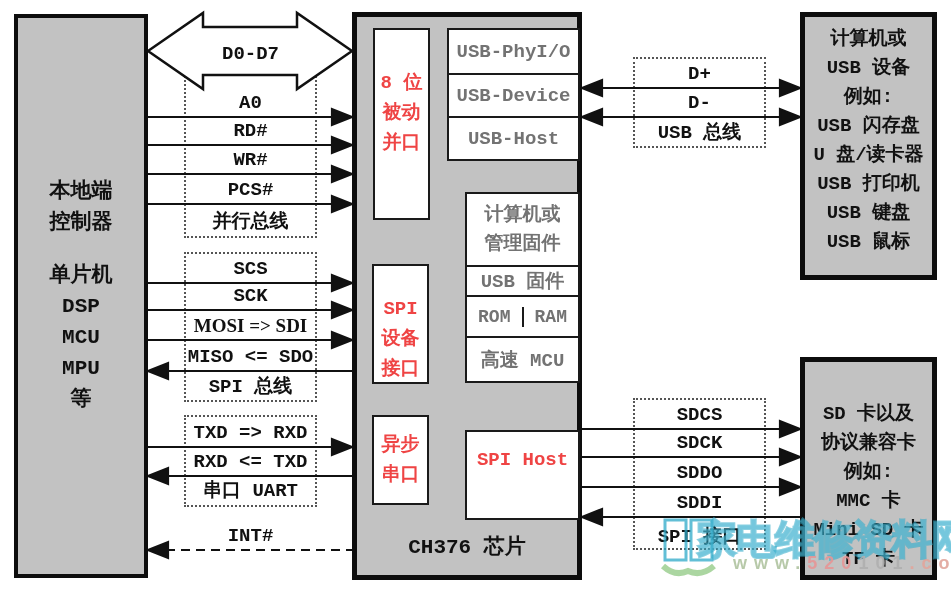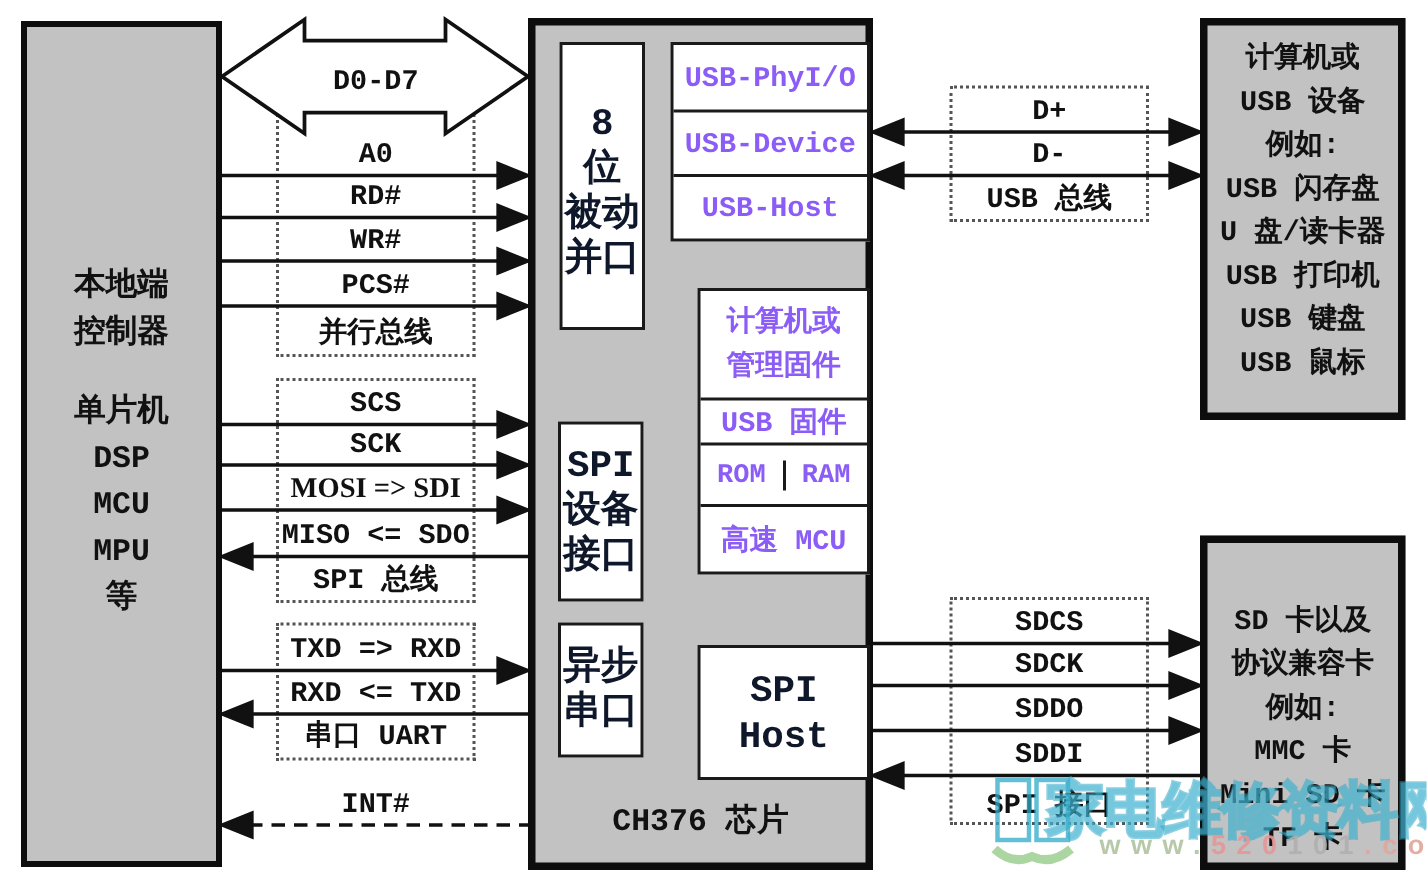--- a/index.html
+++ b/index.html
@@ -3,41 +3,41 @@
 <meta charset="utf-8">
 <style>
   * { margin:0; padding:0; box-sizing:border-box; }
   body { background:#ffffff; font-family:"Liberation Mono","DejaVu Sans Mono",monospace; }
   #canvas { position:relative; width:951px; height:594px; background:#ffffff; overflow:hidden; }
 
   .graybox { position:absolute; background:#c2c2c2; border:4px solid #0d0d0d; z-index:2; }
   .graybox.thick { border-width:5px; }
 
   .wbox { position:absolute; background:#ffffff; border:2px solid #1a1a1a; z-index:3;
-          text-align:center; font-weight:bold; font-size:25px; color:#0f172a; }
+          text-align:center; font-weight:bold; font-size:19px; color:#ef4444; }
 
   .dotbox { position:absolute; border:2px dotted #555; z-index:1; }
 
   svg.wires { position:absolute; left:0; top:0; z-index:2; }
 
   .sig { position:absolute; width:133px; text-align:center; font-weight:bold; font-size:19px;
          color:#111; z-index:4; white-space:nowrap; line-height:24px; }
 
   .leftlines { position:absolute; left:14px; top:176px; width:134px; z-index:3; }
   .leftlines div { line-height:31px; font-size:21px; font-weight:bold; text-align:center; color:#111; }
   .leftlines .spacer { height:22px; }
 
   .hostlines { position:absolute; left:805px; top:25px; width:127px; z-index:3; }
   .hostlines div { line-height:29px; font-size:19px; font-weight:bold; text-align:center; color:#111; white-space:nowrap; }
 
   .sdlines { position:absolute; left:805px; top:400px; width:127px; z-index:3; }
   .sdlines div { line-height:29px; font-size:19px; font-weight:bold; text-align:center; color:#111; white-space:nowrap; }
 
   .stack { position:absolute; border:2px solid #1a1a1a; background:#ffffff; z-index:3; }
-  .stack .row { text-align:center; font-weight:bold; font-size:19px; color:#8b5cf6;
+  .stack .row { text-align:center; font-weight:bold; font-size:19px; color:#737373;
                 display:flex; align-items:center; justify-content:center; }
   .stack .row + .row { border-top:2px solid #1a1a1a; }
   .romram { display:flex; }
   .romram .cell { flex:1; display:flex; align-items:center; justify-content:center;
                   font-weight:bold; font-size:18px; }
   .romram .cell + .cell { border-left:2px solid #1a1a1a; }
 
   .chiplabel { position:absolute; left:352px; top:532px; width:230px; text-align:center;
                font-size:21px; font-weight:bold; color:#111; z-index:3; }
 
@@ -156,21 +156,21 @@
       <div>管理固件</div>
     </div>
     <div class="row" style="height:30px;">USB 固件</div>
     <div class="row romram" style="height:41px; padding:0;">
       <div class="cell">ROM</div>
       <div class="cell">RAM</div>
     </div>
     <div class="row" style="height:45px;">高速 MCU</div>
   </div>
 
-  <div class="wbox" style="left:372px; top:281px; width:57px; height:120px; padding-top:13px; line-height:30px;">
+  <div class="wbox" style="left:372px; top:264px; width:57px; height:120px; padding-top:28px; line-height:30px;">
     <div>SPI</div>
     <div>设备</div>
     <div>接口</div>
   </div>
 
   <div class="wbox" style="left:372px; top:415px; width:57px; height:90px; padding-top:13px; line-height:30px;">
     <div>异步</div>
     <div>串口</div>
   </div>
 

